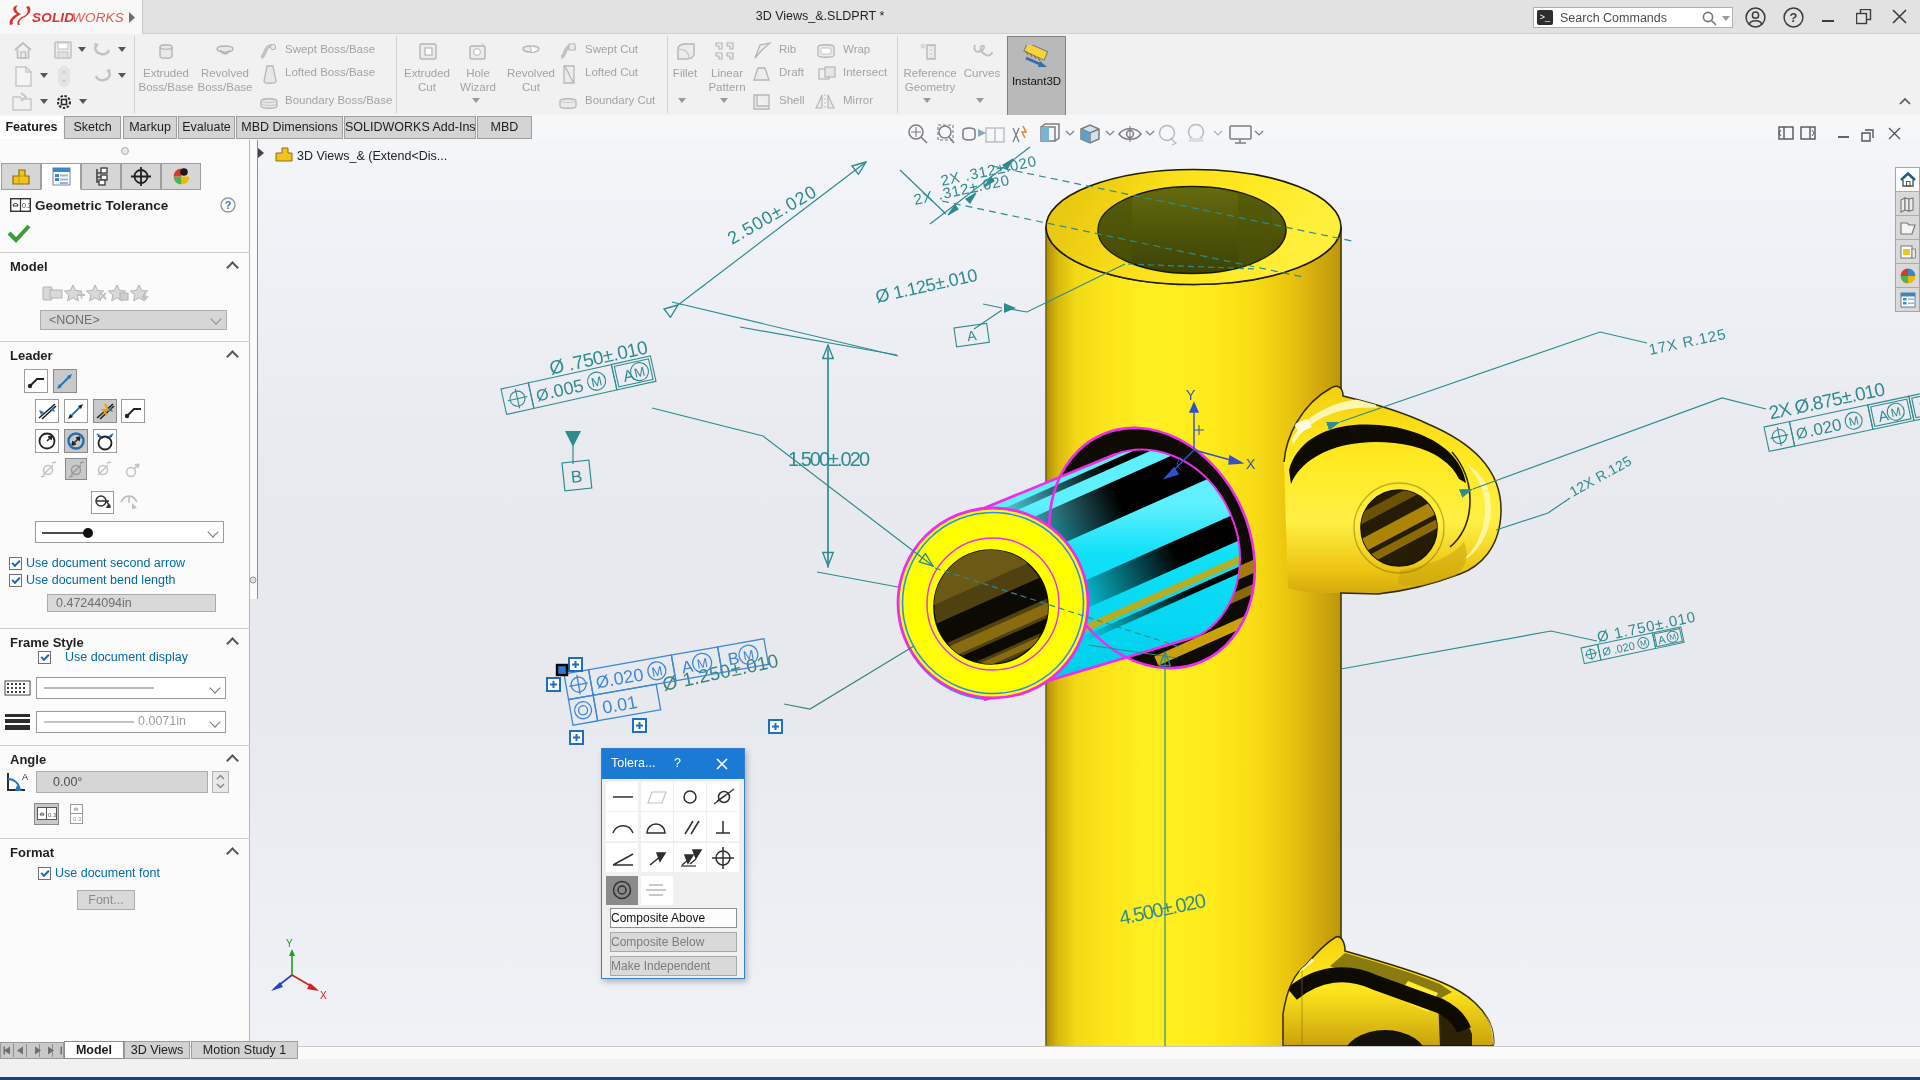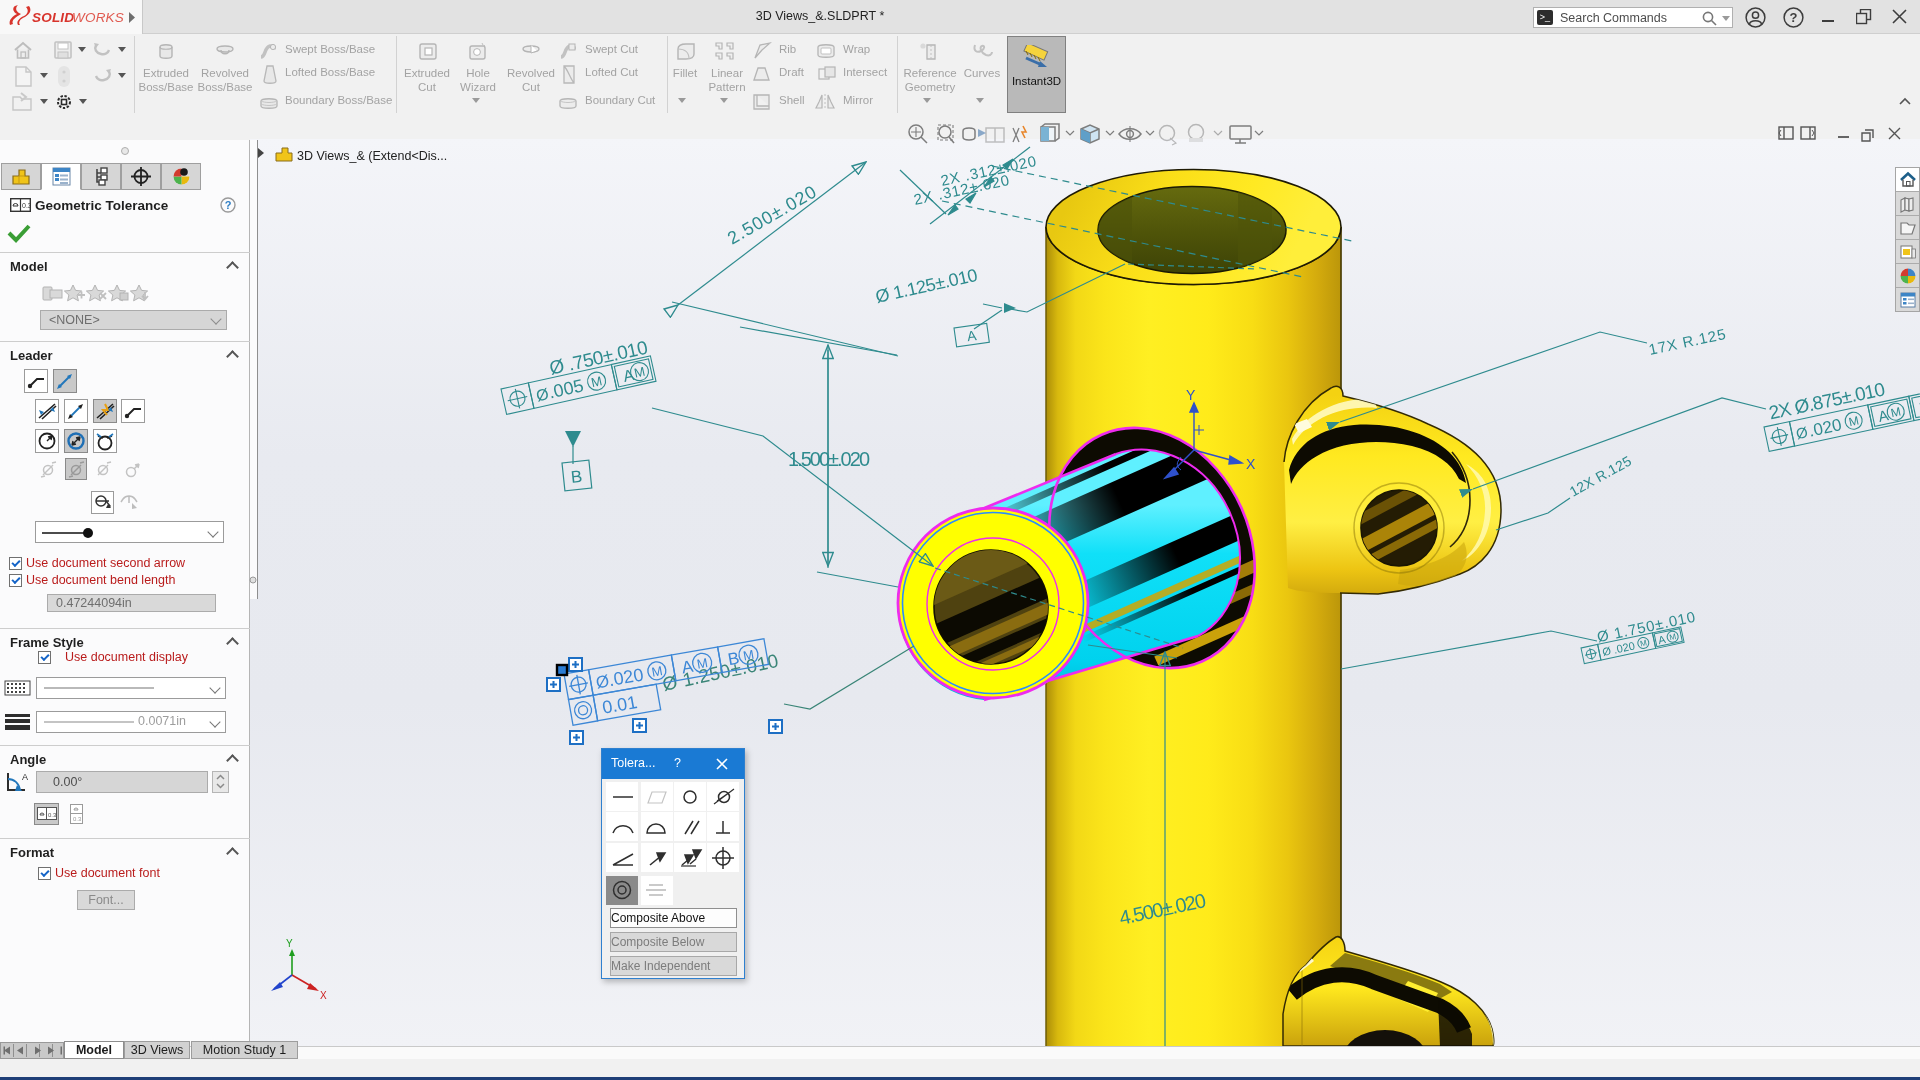--- a/index.html
+++ b/index.html
@@ -8,38 +8,38 @@
 #titlebar{position:absolute;left:0;top:0;width:1920px;height:34px;background:#e2e2e2;border-bottom:1px solid #cfcfcf}
 #logozone{position:absolute;left:0;top:0;width:143px;height:34px;background:#f8f8f8;border-right:1px solid #c8c8c8}
 #wintitle{position:absolute;left:600px;top:9px;width:440px;text-align:center;font-size:12.5px;color:#1f1f1f}
 
 #ribbon{position:absolute;left:0;top:34px;width:1920px;height:81px;background:#f1f1f1}
 .vsep{position:absolute;top:2px;width:1px;height:77px;background:#d2d2d2}
 .biglbl{position:absolute;font-size:11.5px;color:#a3a3a3;text-align:center;line-height:14px;width:70px}
 .smlbl{position:absolute;font-size:11.5px;color:#a3a3a3;white-space:nowrap}
 .dd{position:absolute;width:0;height:0;border-left:4px solid transparent;border-right:4px solid transparent;border-top:5px solid #555}
 .dd.lite{border-top-color:#9a9a9a}
-#instant3d{position:absolute;left:1007px;top:2px;width:59px;height:77px;background:#b9b9b9;border:1px solid #808080;text-align:center}
+#instant3d{position:absolute;left:1007px;top:2px;width:59px;height:91px;background:#b9b9b9;border:1px solid #808080;text-align:center}
 #instant3d span{font-size:11.5px;color:#111;position:absolute;left:0;right:0;top:38px}
 
 #tabrow{position:absolute;left:0;top:115px;width:1920px;height:25px;background:#f6f7f9}
 .ctab{position:absolute;top:1px;height:23px;background:#d4d4d4;border:1px solid #9d9d9d;font-size:12.5px;color:#1c1c1c;text-align:center;line-height:21px;white-space:nowrap;overflow:hidden}
 .ctab.active{background:#fff;border:none;font-weight:bold;line-height:23px}
 
 #panel{position:absolute;left:0;top:140px;width:250px;height:906px;background:#fbfbfc;border-right:1px solid #b5b5b5}
 .pmtab{position:absolute;top:23px;width:40px;height:27px;background:#d6d6d6;border:1px solid #9f9f9f}
 .sect{position:absolute;left:0;width:250px;border-top:1px solid #cdcdcd}
 .shead{position:absolute;left:10px;font-size:13px;font-weight:bold;color:#1f1f1f}
 .chev{position:absolute;right:12px;width:9px;height:9px;border-left:2px solid #555;border-top:2px solid #555;transform:rotate(45deg)}
 .ibtn{position:absolute;width:29px;height:29px;background:#fff;border:1px solid #9b9b9b}
 .ibtn.pressed{background:#c9c9c9;border-color:#8a8a8a}
 .ibtn.flat{background:transparent;border:none}
 .cbx{position:absolute;width:13px;height:13px;background:#fff;border:1px solid #707070}
 .cbx:after{content:"";position:absolute;left:1.5px;top:1.5px;width:8px;height:4px;border-left:0;border-top:0;border-bottom:2px solid #1464c8;border-right:0;box-sizing:border-box;transform:rotate(-45deg);border-left:2px solid #1464c8;height:5px;width:8px}
-.clbl{position:absolute;font-size:12.5px;color:#b91c1c}
+.clbl{position:absolute;font-size:12.5px;color:#0369a1}
 .gfield{position:absolute;background:#d6d6d6;border:1px solid #ababab;font-size:12.5px;color:#6e6e6e}
 .dropd{position:absolute;background:#fff;border:1px solid #9b9b9b}
 .ddchev{position:absolute;width:8px;height:8px;border-left:1.7px solid #777;border-bottom:1.7px solid #777;transform:rotate(-45deg)}
 
 #modeltabs{position:absolute;left:0;top:1041px;width:1920px;height:18px}
 .mtab{position:absolute;top:0;height:18px;background:#d2d2d2;border:1px solid #9d9d9d;font-size:12.5px;color:#1c1c1c;text-align:center;line-height:17px}
 .mtab.active{background:#fff;font-weight:bold;border-color:#8d8d8d}
 #statusbar{position:absolute;left:0;top:1059px;width:1920px;height:18px;background:#f0f0f0;border-top:1px solid #d4d4d4;font-size:12.5px;color:#2a2a2a}
 #navybar{position:absolute;left:0;top:1077px;width:1920px;height:3px;background:#1f3f77}
 
@@ -268,20 +268,29 @@
       <path d="M4 13 L20 20" stroke="#3a6ea8" stroke-width="3"></path>
       <path d="M18 16 L25 22 L16 22 Z" fill="#3a6ea8"></path>
     </svg>
     <span>Instant3D</span>
   </div>
   <svg class="abs" style="left:1899px;top:63px" width="12" height="8">
         <path d="M1 7 L6 2 L11 7" fill="none" stroke="#555" stroke-width="1.6"></path>
       </svg>
 </div>
 
+<div id="tabrow">
+  <div class="ctab active" style="left:0;width:63px">Features</div>
+  <div class="ctab" style="left:64px;width:57px">Sketch</div>
+  <div class="ctab" style="left:123px;width:54px">Markup</div>
+  <div class="ctab" style="left:178px;width:57px">Evaluate</div>
+  <div class="ctab" style="left:236px;width:107px">MBD Dimensions</div>
+  <div class="ctab" style="left:344px;width:132px">SOLIDWORKS Add-Ins</div>
+  <div class="ctab" style="left:477px;width:55px">MBD</div>
+</div>
 
 <div id="vp" class="abs" style="left:250px;top:115px;width:1670px;height:931px">
 <svg width="1670" height="931" viewBox="250 115 1670 931" font-family="Liberation Sans, sans-serif">
 <defs>
   <linearGradient id="bgg" x1="0" y1="139" x2="0" y2="1046" gradientUnits="userSpaceOnUse">
     <stop offset="0" stop-color="#f4f5f9"></stop>
             <stop offset="0.35" stop-color="#e8eaf0"></stop>
     <stop offset="0.62" stop-color="#e7e9ef"></stop>
             <stop offset="1" stop-color="#f1f2f6"></stop>
   </linearGradient>

